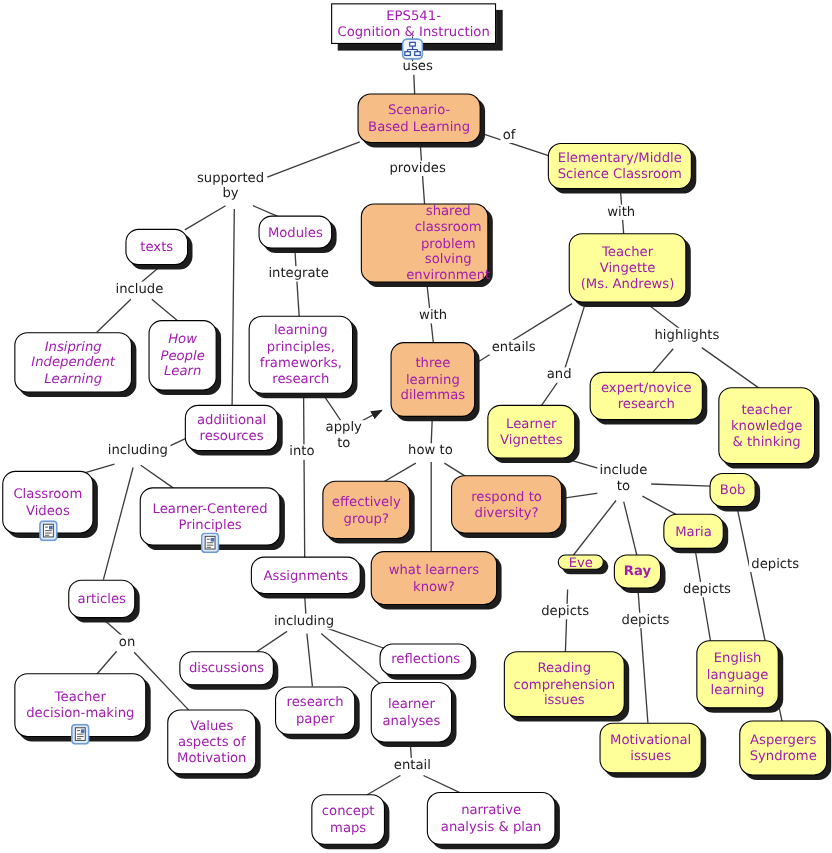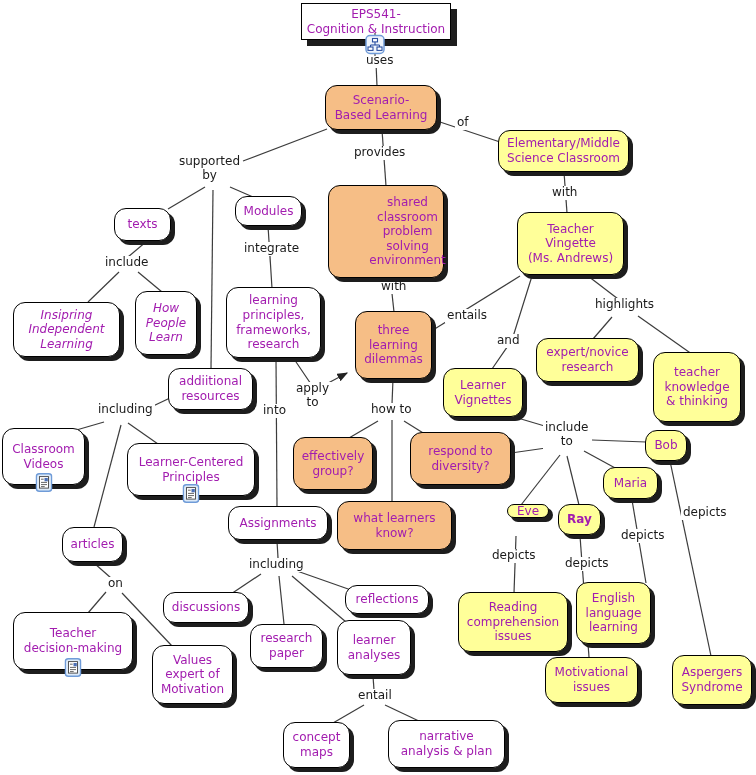--- a/index.html
+++ b/index.html
@@ -126,21 +126,21 @@
   <div id="nodes-layer">
       <div class="node white sharp" style="left: 301px; top: 3px; width: 150px; height: 37px;"><span>EPS541-
 Cognition &amp; Instruction</span></div>
       <div class="node orange" style="left: 325px; top: 85px; width: 112px; height: 45px;"><span>Scenario-
 Based Learning</span></div>
       <div class="node yellow" style="left: 498px; top: 130px; width: 131px; height: 42px;"><span>Elementary/Middle
 Science Classroom</span></div>
       <div class="node yellow" style="left: 517px; top: 212px; width: 107px; height: 63px;"><span>Teacher
 Vingette
 (Ms. Andrews)</span></div>
-      <div class="node orange" style="left: 328px; top: 185px; width: 116px; height: 93px; padding-left: 46px;"><span>shared
+      <div class="node orange" style="left: 328px; top: 185px; width: 116px; height: 72px; padding-left: 46px;"><span>shared
 classroom
 problem solving
 environment</span></div>
       <div class="node orange" style="left: 355px; top: 311px; width: 77px; height: 68px;"><span>three
 learning
 dilemmas</span></div>
       <div class="node white" style="left: 114px; top: 208px; width: 57px; height: 33px;"><span>texts</span></div>
       <div class="node white italic" style="left: 13px; top: 302px; width: 107px; height: 55px;"><span>Insipring
 Independent
 Learning</span></div>
@@ -179,21 +179,21 @@
 decision-making</span><svg class="res-icon" viewBox="0 0 17 19">
       <rect x="0.8" y="0.8" width="15.4" height="17.4" rx="3" fill="#ddeaf8" stroke="#6F9BD8" stroke-width="1.5"></rect>
       <rect x="4" y="3.6" width="9" height="11.5" fill="#ffffff" stroke="#444" stroke-width="0.9"></rect>
       <rect x="9" y="5" width="3.3" height="3.3" fill="#4a6fb5"></rect>
       <line x1="5.5" y1="6.2" x2="8.2" y2="6.2" stroke="#555" stroke-width="0.9"></line>
       <line x1="5.5" y1="9.4" x2="11.5" y2="9.4" stroke="#555" stroke-width="0.9"></line>
       <line x1="5.5" y1="11.6" x2="11.5" y2="11.6" stroke="#555" stroke-width="0.9"></line>
       <line x1="5.5" y1="13.6" x2="9.2" y2="13.6" stroke="#555" stroke-width="0.9"></line>
     </svg></div>
       <div class="node white" style="left: 152px; top: 645px; width: 81px; height: 59px;"><span>Values
-expert of
+aspects of
 Motivation</span></div>
       <div class="node white" style="left: 228px; top: 506px; width: 100px; height: 34px;"><span>Assignments</span></div>
       <div class="node white" style="left: 163px; top: 592px; width: 86px; height: 31px;"><span>discussions</span></div>
       <div class="node white" style="left: 250px; top: 624px; width: 73px; height: 44px;"><span>research
 paper</span></div>
       <div class="node white" style="left: 345px; top: 585px; width: 84px; height: 29px;"><span>reflections</span></div>
       <div class="node white" style="left: 337px; top: 620px; width: 74px; height: 55px;"><span>learner
 analyses</span></div>
       <div class="node white" style="left: 283px; top: 722px; width: 67px; height: 46px;"><span>concept
 maps</span></div>
@@ -214,21 +214,21 @@
 &amp; thinking</span></div>
       <div class="node yellow" style="left: 645px; top: 430px; width: 42px; height: 31px;"><span>Bob</span></div>
       <div class="node yellow" style="left: 603px; top: 467px; width: 55px; height: 32px;"><span>Maria</span></div>
       <div class="node yellow" style="left: 495px; top: 504px; width: 42px; height: 14px; margin-left: 12px;"><span>Eve</span></div>
       <div class="node yellow" style="left: 558px; top: 504px; width: 43px; height: 31px; font-weight: bold;"><span>Ray</span></div>
       <div class="node yellow" style="left: 458px; top: 592px; width: 110px; height: 60px;"><span>Reading
 comprehension
 issues</span></div>
       <div class="node yellow" style="left: 545px; top: 657px; width: 93px; height: 46px;"><span>Motivational
 issues</span></div>
-      <div class="node yellow" style="left: 576px; top: 582px; width: 75px; height: 62px;"><span>English
+      <div class="node yellow" style="left: 633px; top: 582px; width: 75px; height: 62px;"><span>English
 language
 learning</span></div>
       <div class="node yellow" style="left: 672px; top: 655px; width: 80px; height: 50px;"><span>Aspergers
 Syndrome</span></div>
       <svg class="floating-icon" viewBox="0 0 20 23" style="left: 365px; top: 33px;">
       <line x1="10" y1="0" x2="10" y2="23" stroke="#222" stroke-width="1"></line>
       <rect x="1" y="2.5" width="18" height="18" rx="4" fill="#eef4fc" stroke="#6F9BD8" stroke-width="1.5"></rect>
       <rect x="7.5" y="5.5" width="5" height="3.4" fill="#ffffff" stroke="#2b4fa0" stroke-width="1.1"></rect>
       <line x1="10" y1="9" x2="10" y2="12" stroke="#2b4fa0" stroke-width="1.1"></line>
       <line x1="5.5" y1="12" x2="14.5" y2="12" stroke="#2b4fa0" stroke-width="1.1"></line>

